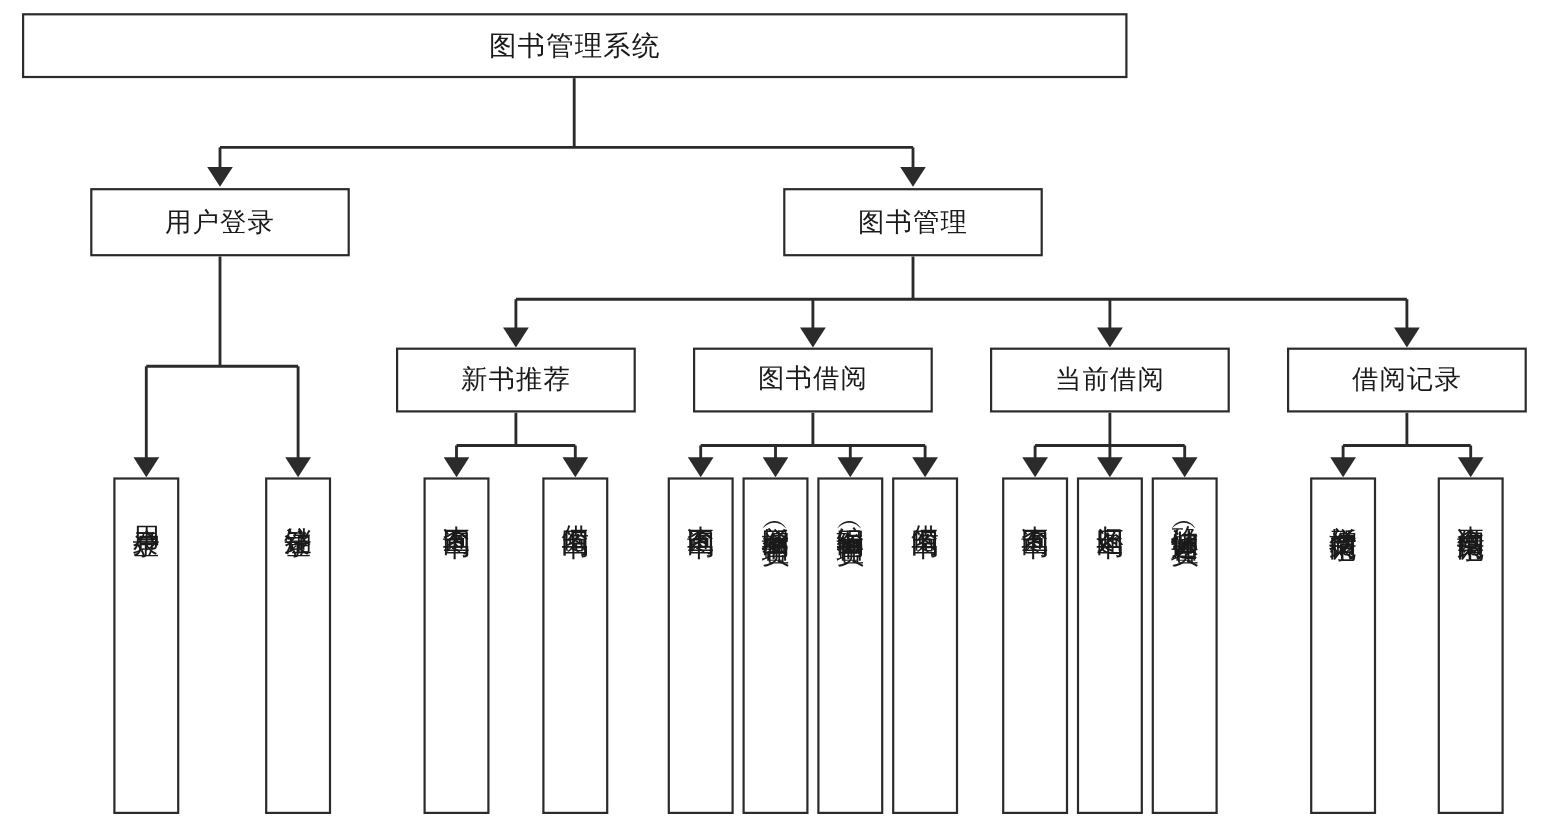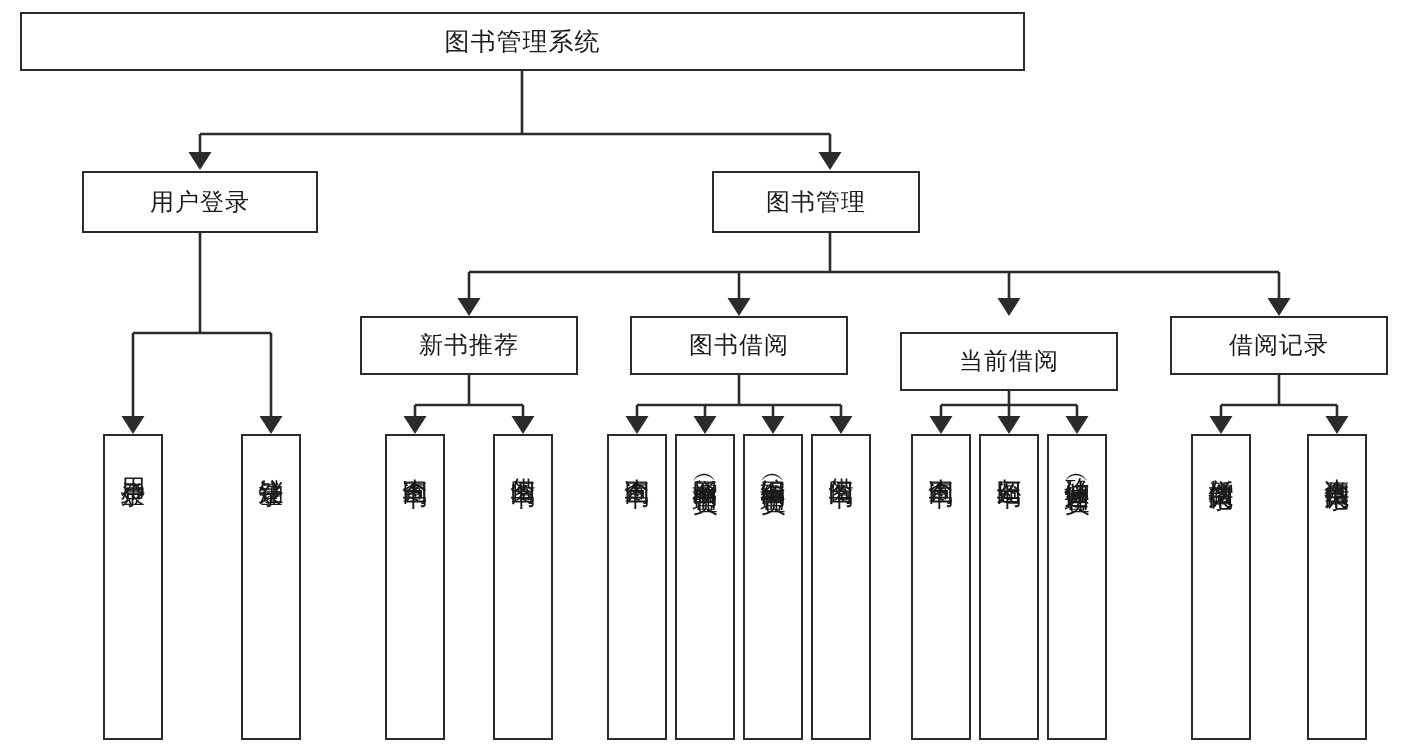--- a/index.html
+++ b/index.html
@@ -124,31 +124,31 @@
     </g>
   </svg>
 
   <div class="node horiz root" style="left:20px; top:12px; width:1005px; height:59px;">
     <span>图书管理系统</span>
   </div>
 
   <div class="node horiz" style="left:82px; top:171px; width:236px; height:62px;">
     <span>用户登录</span>
   </div>
-  <div class="node horiz" style="left:712px; top:171px; width:208px; height:62px;">
+  <div class="node horiz" style="left:712px; top:171px; width:236px; height:62px;">
     <span>图书管理</span>
   </div>
 
   <div class="node horiz" style="left:360px; top:316px; width:218px; height:59px;">
     <span>新书推荐</span>
   </div>
   <div class="node horiz" style="left:630px; top:316px; width:218px; height:59px;font-family:Liberation Serif, serif;">
     <span>图书借阅</span>
   </div>
-  <div class="node horiz" style="left:900px; top:316px; width:218px; height:59px;margin-top:16px;">
+  <div class="node horiz" style="left:900px; top:316px; width:218px; height:59px;">
     <span>当前借阅</span>
   </div>
   <div class="node horiz" style="left:1170px; top:316px; width:218px; height:59px;">
     <span>借阅记录</span>
   </div>
 
   <div class="node vert" style="left:103px; top:434px; width:60px; height:306px;">
     <span class="vtext">用户登录</span>
   </div>
   <div class="node vert" style="left:241px; top:434px; width:60px; height:306px;">

